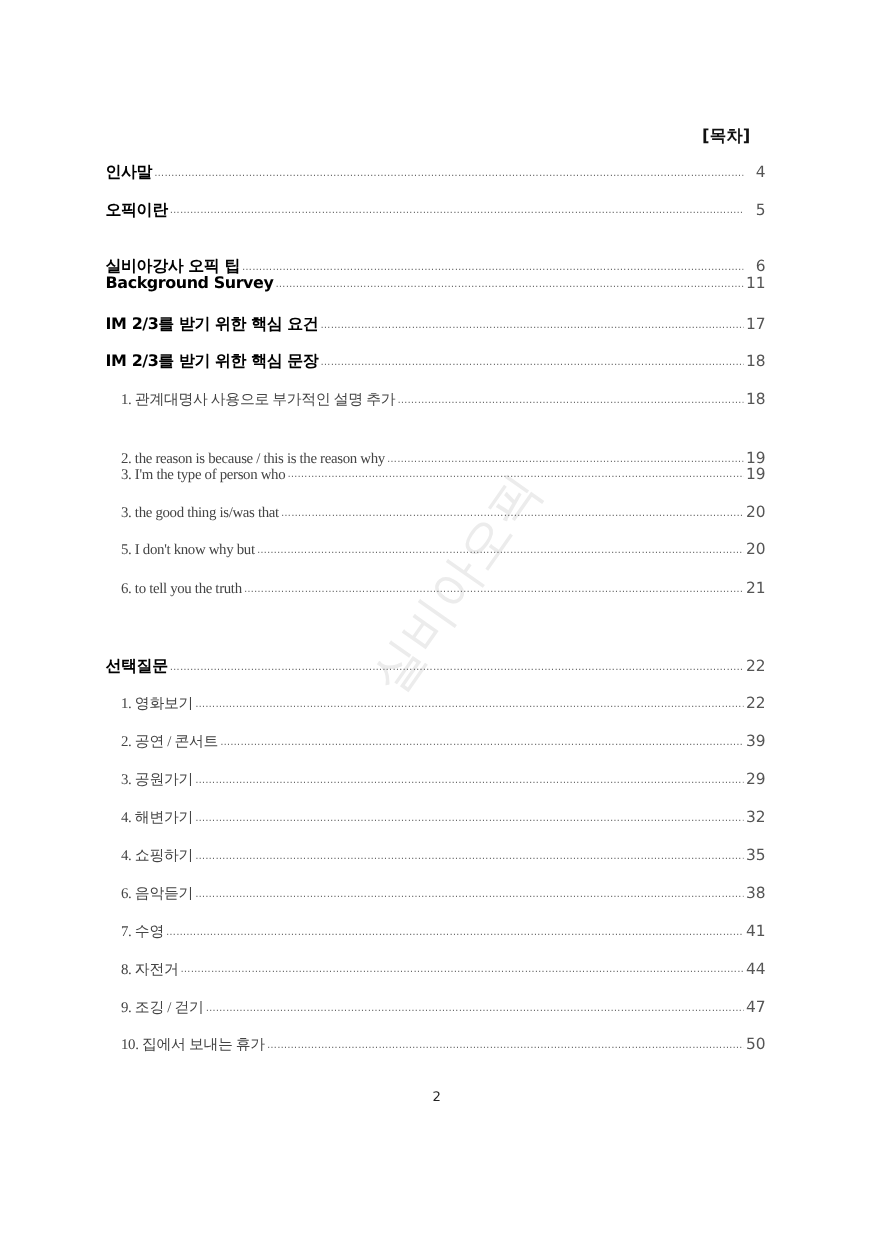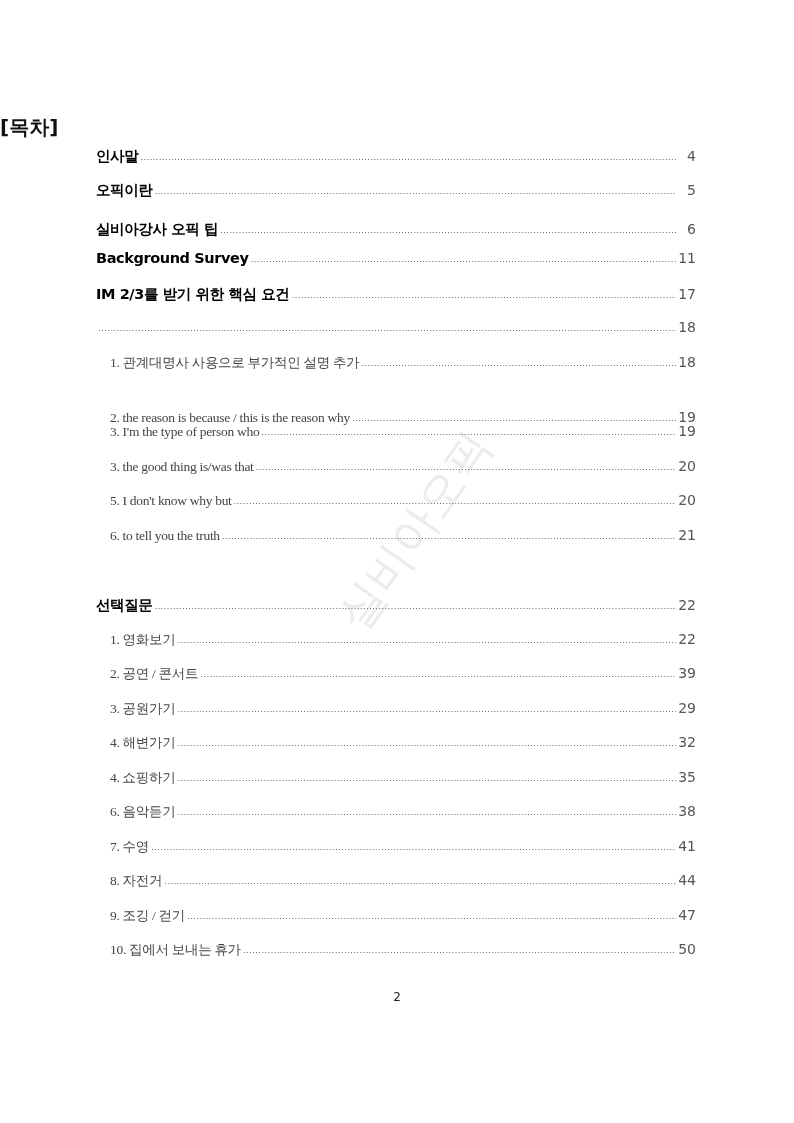--- a/index.html
+++ b/index.html
@@ -1,19 +1,19 @@
 <!DOCTYPE html>
 <html><head>
 <meta charset="utf-8">
 <style>
   html, body { margin: 0; padding: 0; background: #ffffff; }
   body { width: 794px; height: 1123px; position: relative; overflow: hidden;
          font-family: "DejaVu Sans", "Liberation Sans", sans-serif; color: #111; }
-  .page-title { position: absolute; top: 114px; left: 0; width: 682px; text-align: left;
-                font-size: 20px; font-weight: bold; }
+  .page-title { position: absolute; top: 114px; left: 0; width: 682px; text-align: right;
+                font-size: 15px; font-weight: bold; }
   .toc-row { position: absolute; left: 96px; width: 600px; height: 22px; display: flex;
              align-items: baseline; white-space: nowrap; overflow: hidden; justify-content: flex-end; }
   .toc-row.main .label { font-weight: bold; font-size: 14.5px; color: #000; letter-spacing: -0.4px; }
   .toc-row.sub { left: 110px; width: 586px; }
   .toc-row.sub .label { font-size: 13.5px; color: #444; letter-spacing: -0.3px; font-family: Liberation Serif, serif; }
   .leader { flex: 1; overflow: hidden; color: #666; font-size: 9px; letter-spacing: 0.2px; margin: 0 2px;
             position: relative; top: -1px; }
   .leader::before { content: "……………………………………………………………………………………………………………………………………………………………………………………………………"; }
   .page-num { font-size: 14px; color: #555; min-width: 18px; text-align: right; }
   .watermark { position: absolute; left: 300px; top: 500px; font-size: 46px; color: #ececec;
@@ -30,36 +30,37 @@
 <div class="toc-row main" style="top:147px">
   <span class="label">인사말</span>
   <span class="leader"></span>
   <span class="page-num">4</span>
 </div>
 <div class="toc-row main" style="top:181px">
   <span class="label">오픽이란</span>
   <span class="leader"></span>
   <span class="page-num">5</span>
 </div>
-<div class="toc-row main" style="top:220px">
+<div class="toc-row main" style="top:232px">
   <span class="label">실비아강사 오픽 팁</span>
   <span class="leader"></span>
   <span class="page-num">6</span>
 </div>
 <div class="toc-row main" style="top:250px">
   <span class="label">Background Survey</span>
   <span class="leader"></span>
   <span class="page-num">11</span>
 </div>
 <div class="toc-row main" style="top:285px">
   <span class="label">IM 2/3를 받기 위한 핵심 요건</span>
   <span class="leader"></span>
   <span class="page-num">17</span>
 </div>
 <div class="toc-row main" style="top:319px">
+  <span class="label">IM 2/3를 받기 위한 핵심 문장</span>
   <span class="leader"></span>
   <span class="page-num">18</span>
 </div>
 
 <div class="toc-row sub" style="top:354px">
   <span class="label">1. 관계대명사 사용으로 부가적인 설명 추가</span>
   <span class="leader"></span>
   <span class="page-num">18</span>
 </div>
 <div class="toc-row sub" style="top:409px">

